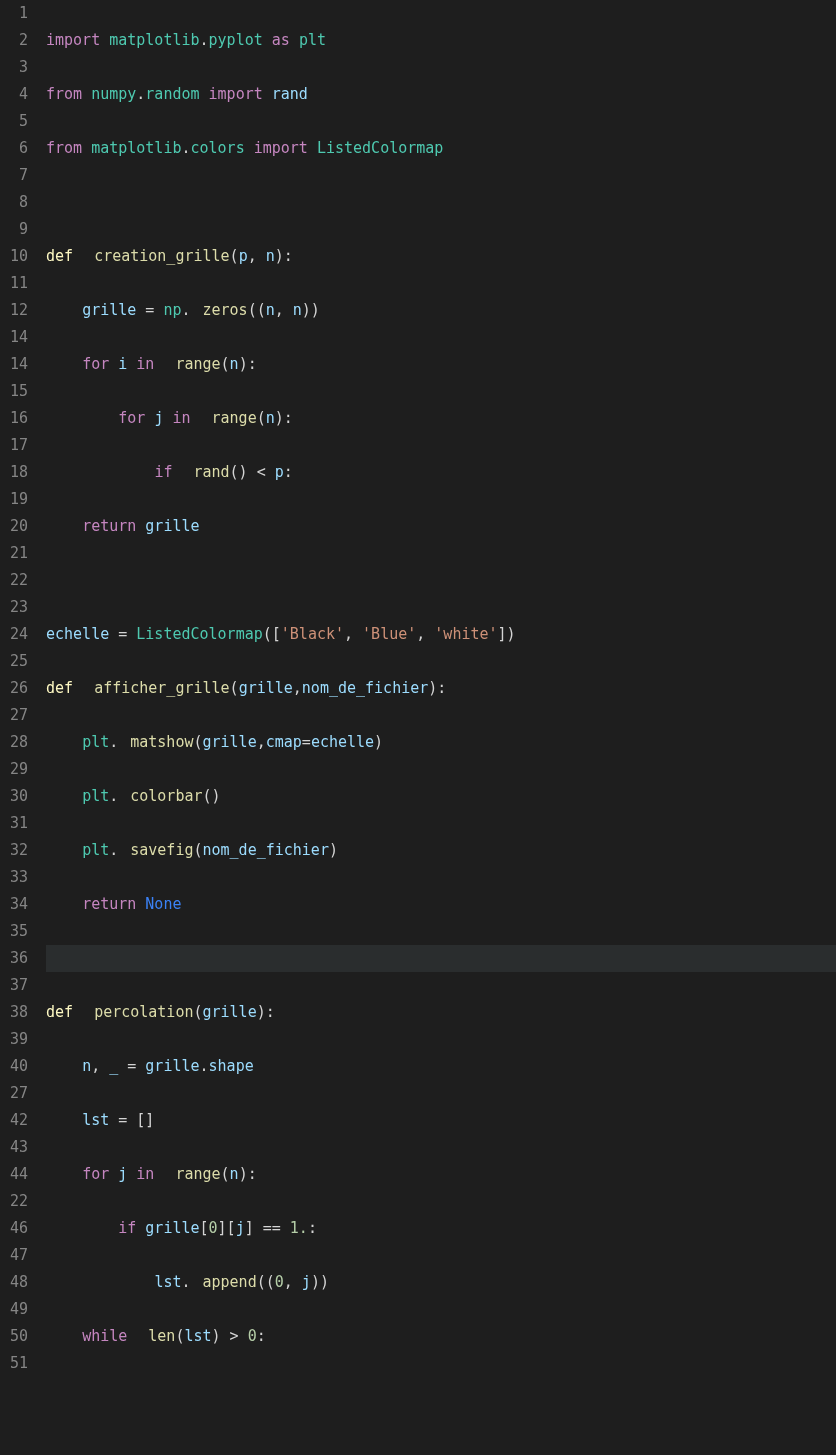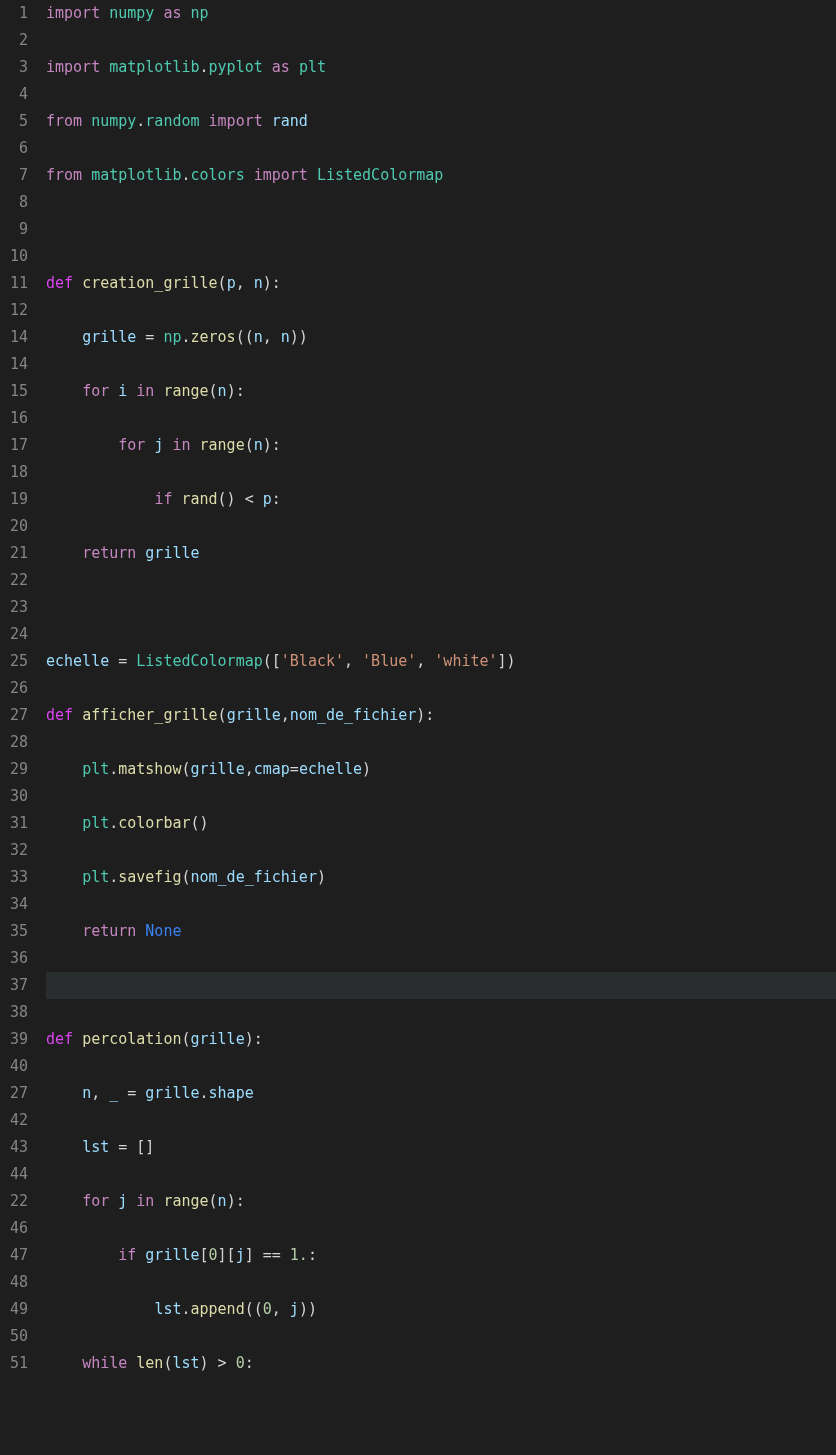--- a/index.html
+++ b/index.html
@@ -27,22 +27,22 @@
 .gutter div { height: 27px; }
 .code {
   flex: 1;
   padding-left: 4px;
   white-space: pre;
   position: relative;
 }
 .line { height: 27px; display: block; }
 .line.highlight { background: #2a2d2e; }
 .kw { color: #c586c0; }
-.kw-blue { color: #d946ef; }
-.fn { color: #dcdcaa; }
+.kw-blue { color: #fef9c3; }
+.fn { color: #dcdcaa; margin-left: 12px; }
 .cls { color: #4ec9b0; }
 .var { color: #9cdcfe; }
 .str { color: #ce9178; }
 .num { color: #b5cea8; }
 .const { color: #3b82f6; }
 .param { color: #9cdcfe; }
 .mod { color: #4ec9b0; }
 .op { color: #d4d4d4; }
 .punc { color: #d4d4d4; }
 </style>
@@ -96,21 +96,21 @@
       <div>43</div>
       <div>44</div>
       <div>22</div>
       <div>46</div>
       <div>47</div>
       <div>48</div>
       <div>49</div>
       <div>50</div>
       <div>51</div>
     </div>
-  <div class="code" id="code"><span class="line"><span class="kw">import</span><span class="op"> </span><span class="mod">numpy</span><span class="op"> </span><span class="kw">as</span><span class="op"> </span><span class="mod">np</span></span>
+  <div class="code" id="code">
 <span class="line"><span class="kw">import</span><span class="op"> </span><span class="mod">matplotlib</span><span class="punc">.</span><span class="mod">pyplot</span><span class="op"> </span><span class="kw">as</span><span class="op"> </span><span class="mod">plt</span></span>
 <span class="line"><span class="kw">from</span><span class="op"> </span><span class="mod">numpy</span><span class="punc">.</span><span class="mod">random</span><span class="op"> </span><span class="kw">import</span><span class="op"> </span><span class="var">rand</span></span>
 <span class="line"><span class="kw">from</span><span class="op"> </span><span class="mod">matplotlib</span><span class="punc">.</span><span class="mod">colors</span><span class="op"> </span><span class="kw">import</span><span class="op"> </span><span class="cls">ListedColormap</span></span>
 <span class="line"></span>
 <span class="line"><span class="kw-blue">def</span><span class="op"> </span><span class="fn">creation_grille</span><span class="punc">(</span><span class="param">p</span><span class="punc">, </span><span class="param">n</span><span class="punc">):</span></span>
 <span class="line"><span class="op">    </span><span class="var">grille</span><span class="op"> = </span><span class="mod">np</span><span class="punc">.</span><span class="fn">zeros</span><span class="punc">((</span><span class="var">n</span><span class="punc">, </span><span class="var">n</span><span class="punc">))</span></span>
 <span class="line"><span class="op">    </span><span class="kw">for</span><span class="op"> </span><span class="var">i</span><span class="op"> </span><span class="kw">in</span><span class="op"> </span><span class="fn">range</span><span class="punc">(</span><span class="var">n</span><span class="punc">):</span></span>
 <span class="line"><span class="op">        </span><span class="kw">for</span><span class="op"> </span><span class="var">j</span><span class="op"> </span><span class="kw">in</span><span class="op"> </span><span class="fn">range</span><span class="punc">(</span><span class="var">n</span><span class="punc">):</span></span>
 <span class="line"><span class="op">            </span><span class="kw">if</span><span class="op"> </span><span class="fn">rand</span><span class="punc">()</span><span class="op"> &lt; </span><span class="var">p</span><span class="punc">:</span></span>
 <span class="line"><span class="op">    </span><span class="kw">return</span><span class="op"> </span><span class="var">grille</span></span>

